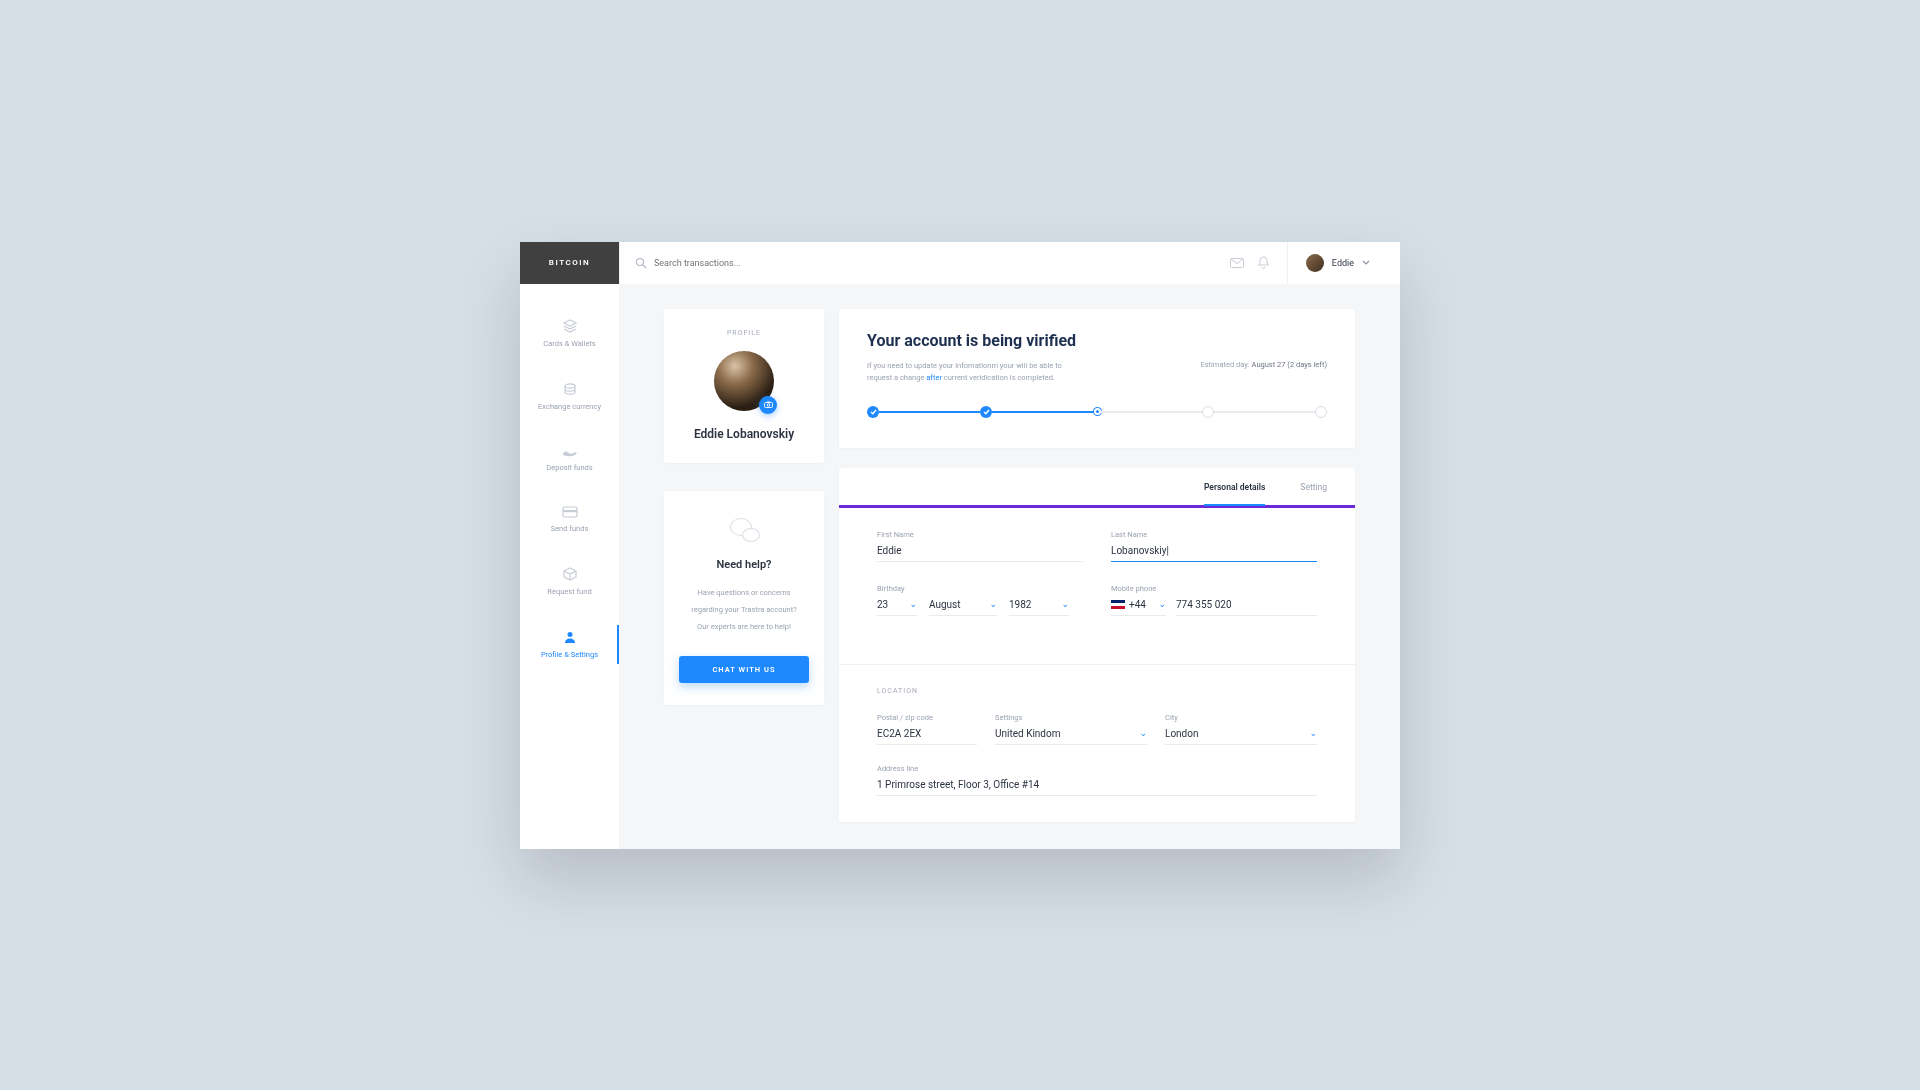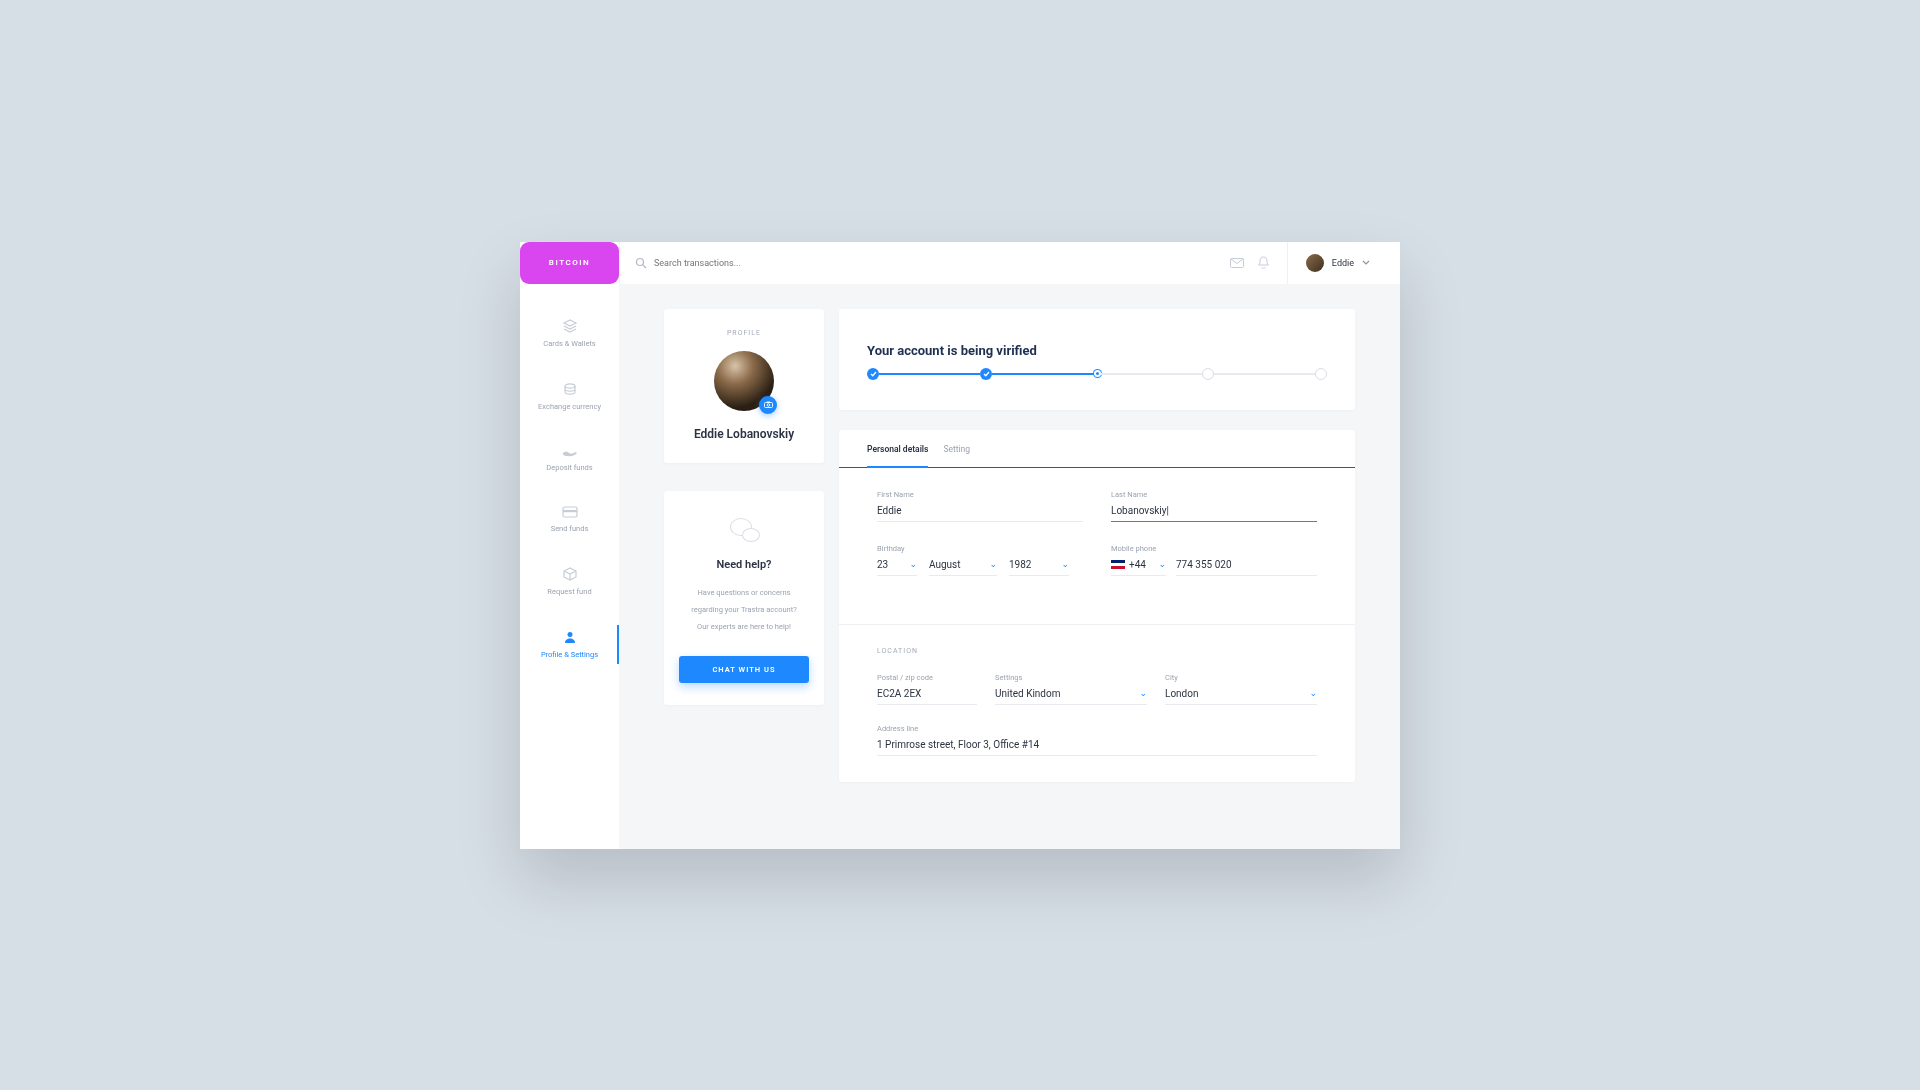--- a/index.html
+++ b/index.html
@@ -1,19 +1,19 @@
 <!DOCTYPE html>
 <html><head>
 <meta charset="utf-8">
 <style>
 * { margin:0; padding:0; box-sizing:border-box; font-family:-apple-system,BlinkMacSystemFont,"Segoe UI",Roboto,sans-serif; }
 body { background:#d6dee6; display:flex; align-items:center; justify-content:center; min-height:1090px; }
 .app { width:880px; height:607px; background:#f5f6f8; display:flex; box-shadow:0 30px 60px rgba(0,0,0,.15); }
 .sidebar { width:99px; background:#fff; display:flex; flex-direction:column; }
-.logo { height:42px; background:#d946ef; color:#fff; display:flex; align-items:center; justify-content:center; font-size:8px; letter-spacing:1.5px; font-weight:600;border-radius:9px; }
+.logo { height:42px; background:#404040; color:#fff; display:flex; align-items:center; justify-content:center; font-size:8px; letter-spacing:1.5px; font-weight:600; }
 .nav { flex:1; padding:25px 0; }
 .nav-item { display:flex; flex-direction:column; align-items:center; padding:10px 5px; cursor:pointer; position:relative; margin-bottom:14px; }
 .nav-item svg { margin-bottom:6px; }
 .nav-item span { font-size:7.5px; color:#9ba3b0; text-align:center; }
 .nav-item.active span { color:#1e88ff; }
 .nav-item.active::after { content:""; position:absolute; right:0; top:5px; bottom:5px; width:2px; background:#1e88ff; }
 .main { flex:1; display:flex; flex-direction:column; }
 .topbar { height:42px; background:#fff; display:flex; align-items:center; padding:0 30px 0 15px; border-left:1px solid #f0f1f4; }
 .search { display:flex; align-items:center; flex:1; }
 .search input { border:none; outline:none; font-size:9px; color:#8c94a3; margin-left:7px; width:200px; }
@@ -32,37 +32,37 @@
 .help-card { padding:25px 15px 22px; text-align:center; }
 .help-icon { margin:0 auto 14px; width:36px; height:28px; position:relative; }
 .bubble { position:absolute; border:1.5px solid #d9dde5; border-radius:50%; }
 .bubble.b1 { width:22px; height:18px; left:4px; top:2px; }
 .bubble.b2 { width:18px; height:14px; right:2px; bottom:2px; background:#fff; }
 .help-card h4 { font-size:11px; font-weight:600; color:#2c3442; margin-bottom:16px; }
 .help-card p { font-size:7.5px; color:#9ba3b0; line-height:1.5; margin-bottom:6px; }
 .chat-btn { margin-top:18px; background:#1e88ff; color:#fff; border:none; padding:9px 0; width:100%; font-size:7.5px; letter-spacing:1px; font-weight:600; border-radius:3px; cursor:pointer; box-shadow:0 4px 10px rgba(30,136,255,.3); }
 .col-right { flex:1; display:flex; flex-direction:column; gap:20px; }
 .verify-card { padding:22px 28px 30px; }
-.verify-card h3 { font-size:13px; font-weight:700; color:#1e3050; margin-bottom:10px;margin-top:12px; }
+.verify-card h3 { font-size:16px; font-weight:700; color:#1e3050; margin-bottom:10px; }
 .verify-row { display:flex; justify-content:space-between; margin-bottom:22px; }
 .verify-text { font-size:7.5px; color:#9ba3b0; line-height:1.6; max-width:210px; }
 .verify-text a { color:#1e88ff; text-decoration:none; }
 .est { font-size:7.5px; }
 .est .lbl { color:#9ba3b0; }
 .est .val { color:#6e7684; }
 .stepper { display:flex; align-items:center; }
 .step { width:12px; height:12px; border-radius:50%; flex-shrink:0; }
 .step.done { background:#1e88ff; display:flex; align-items:center; justify-content:center; }
 .step.current { width:7px; height:7px; background:#1e88ff; border:2.5px solid #fff; box-shadow:0 0 0 1px #1e88ff; }
 .step.pending { border:1.5px solid #d9dde5; background:#fff; }
 .line { flex:1; height:2px; }
 .line.done { background:#1e88ff; }
 .line.pending { background:#e8eaef; }
 .details-card { padding:0; }
-.tabs { display:flex; gap:15px; padding:14px 28px 0; border-bottom:1px solid #6d28d9; }
+.tabs { display:flex; gap:35px; padding:14px 28px 0; border-bottom:3px solid #6d28d9;justify-content:flex-end; }
 .tab { font-size:8.5px; color:#9ba3b0; padding-bottom:12px; cursor:pointer; }
 .tab.active { color:#2c3442; font-weight:600; border-bottom:2px solid #1e88ff; margin-bottom:-1px; }
 .form-sec { padding:22px 38px 26px; }
 .form-row { display:flex; gap:28px; margin-bottom:22px; }
 .form-row > div { flex:1; }
 .sec-title { font-size:7px; letter-spacing:1px; color:#a4abb7; margin-bottom:18px; }
 .field .lbl { font-size:7.5px; color:#9ba3b0; margin-bottom:6px; display:block; }
 .field .val { font-size:10px; color:#2c3442; padding-bottom:5px; border-bottom:1px solid #e8eaef; display:flex; align-items:center; justify-content:space-between; }
 .field.focus .val { border-bottom-color:#1e88ff; }
 .sel { display:flex; gap:12px; }
@@ -181,20 +181,29 @@
           <p>Have questions or concerns</p>
           <p>regarding your Trastra account?</p>
           <p>Our experts are here to help!</p>
           <button class="chat-btn">CHAT WITH US</button>
         </div>
       </div>
 
       <div class="col-right">
         <div class="card verify-card">
           <h3>Your account is being virified</h3>
+          <div class="verify-row">
+            <div class="verify-text">
+              <span>If you need to update your infomationm your will be able to request a change </span><a>after</a><span> current veridication is completed.</span>
+            </div>
+            <div class="est">
+              <span class="lbl">Estimated day:</span>
+              <span class="val">August 27 (2 days left)</span>
+            </div>
+          </div>
           <div class="stepper">
             <div class="step done">
                 <svg width="7" height="6" viewBox="0 0 7 6">
                   <path d="M1 3l1.8 1.8L6 1" fill="none" stroke="#fff" stroke-width="1.4"></path>
                 </svg>
               </div>
             <div class="line done"></div>
             <div class="step done">
                 <svg width="7" height="6" viewBox="0 0 7 6">
                   <path d="M1 3l1.8 1.8L6 1" fill="none" stroke="#fff" stroke-width="1.4"></path>

